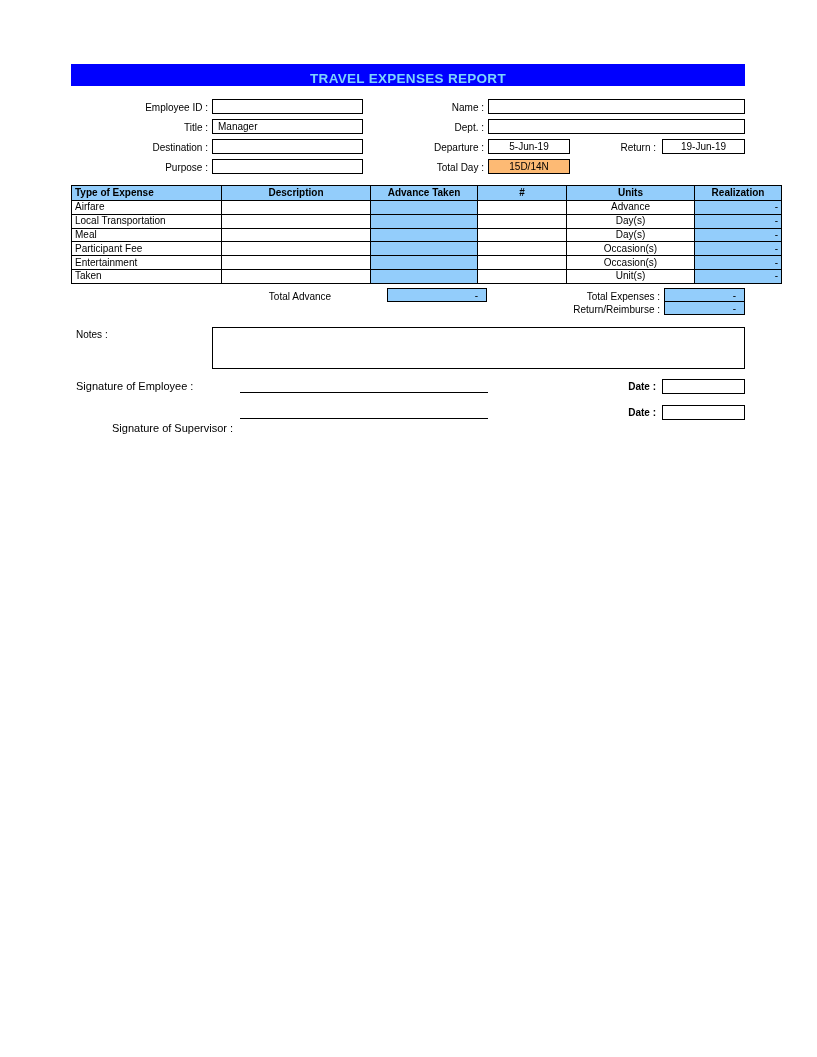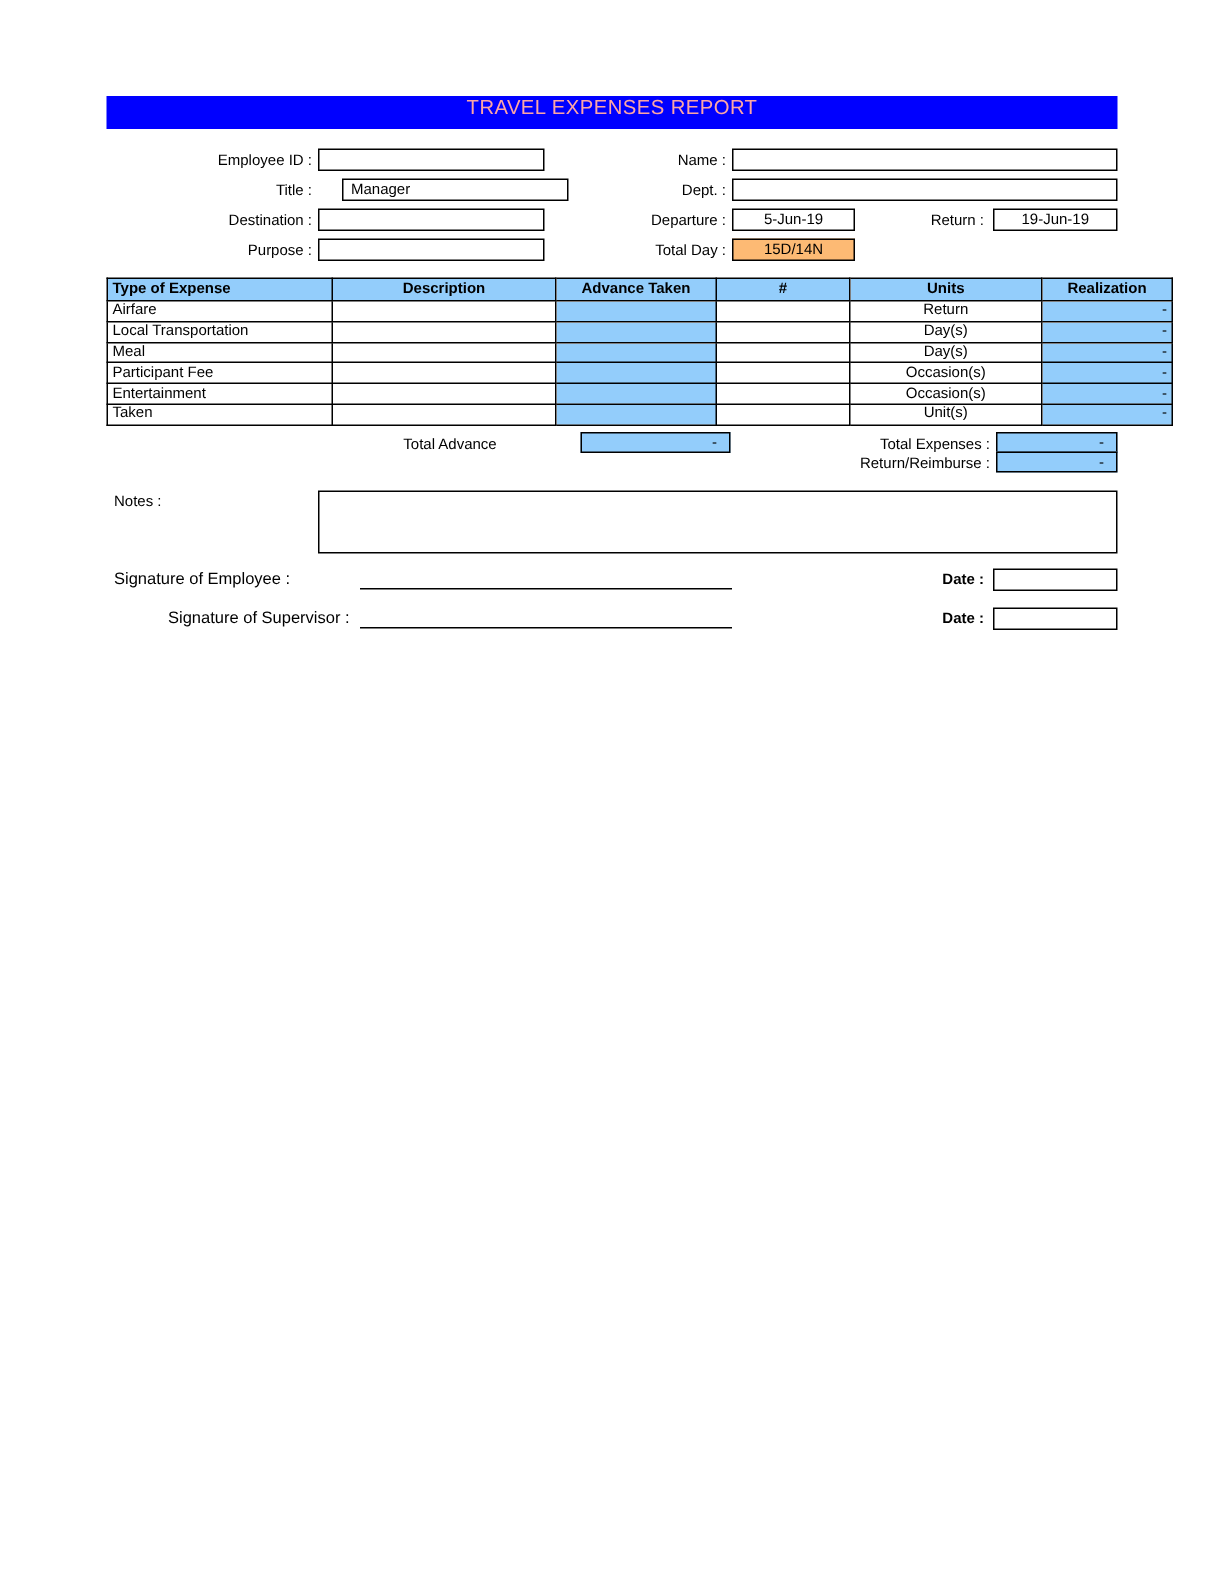--- a/index.html
+++ b/index.html
@@ -23,26 +23,26 @@
     width: 817px;
     height: 1057px;
   }
 
   
   .banner {
     position: absolute;
     left: 71px;
     width: 674px;
     background: #0000FF;
-    color: #fca5a5;
-    font-weight: normal;
+    color: #7dd3fc;
+    font-weight: bold;
     text-align: center;
     letter-spacing: 0.3px;
     display: flex;
-    align-items: flex-start;
+    align-items: flex-end;
     justify-content: center;
   }
   #title-banner {
     top: 64px;
     height: 22px;
     font-size: 13.5px;
   }
   #footer-banner {
     top: 430px;
     height: 20px;
@@ -187,21 +187,21 @@
 <div class="page">
 
   <div class="banner" id="title-banner">
     <span>TRAVEL EXPENSES REPORT</span>
   </div>
 
   <div class="field-label" style="left:96px; top:101px; width:112px;">Employee ID :</div>
   <div class="field-box" style="left:212px; top:99px; width:151px;"></div>
 
   <div class="field-label" style="left:96px; top:121px; width:112px;">Title :</div>
-  <div class="field-box" style="left:212px; top:119px; width:151px;margin-left:16px;">Manager</div>
+  <div class="field-box" style="left:212px; top:119px; width:151px;">Manager</div>
 
   <div class="field-label" style="left:96px; top:141px; width:112px;">Destination :</div>
   <div class="field-box" style="left:212px; top:139px; width:151px;"></div>
 
   <div class="field-label" style="left:96px; top:161px; width:112px;">Purpose :</div>
   <div class="field-box" style="left:212px; top:159px; width:151px;"></div>
 
   <div class="field-label" style="left:380px; top:101px; width:104px;">Name :</div>
   <div class="field-box" style="left:488px; top:99px; width:257px;"></div>
 
@@ -227,21 +227,21 @@
         <th class="c-units">Units</th>
         <th class="c-real" style="text-align:center; padding-right:3px;">Realization</th>
       </tr>
     </thead>
     <tbody>
       <tr>
         <td class="c-type">Airfare</td>
         <td class="c-desc"></td>
         <td class="c-adv"></td>
         <td class="c-num"></td>
-        <td class="c-units">Return</td>
+        <td class="c-units">Advance</td>
         <td class="c-real">-</td>
       </tr>
       <tr>
         <td class="c-type">Local Transportation</td>
         <td class="c-desc"></td>
         <td class="c-adv"></td>
         <td class="c-num"></td>
         <td class="c-units">Day(s)</td>
         <td class="c-real">-</td>
       </tr>
@@ -290,19 +290,19 @@
   <div class="totals-cell total-box" style="left:664px; top:301px; width:81px;">-</div>
 
   <div class="notes-label">Notes :</div>
   <div id="notes-box"></div>
 
   <div class="sig-label" style="left:76px; top:380px;">Signature of Employee :</div>
   <div class="sig-line" style="top:392px;"></div>
   <div class="date-label" style="left:560px; top:381px; width:96px;">Date :</div>
   <div class="date-box" style="top:379px;"></div>
 
-  <div class="sig-label" style="left:76px; top:406px;padding-left:36px;">Signature of Supervisor :</div>
+  <div class="sig-label" style="left:76px; top:422px;padding-left:36px;">Signature of Supervisor :</div>
   <div class="sig-line" style="top:418px;"></div>
   <div class="date-label" style="left:560px; top:407px; width:96px;">Date :</div>
   <div class="date-box" style="top:405px;"></div>
 
 
 </div>
 
 </body></html>

